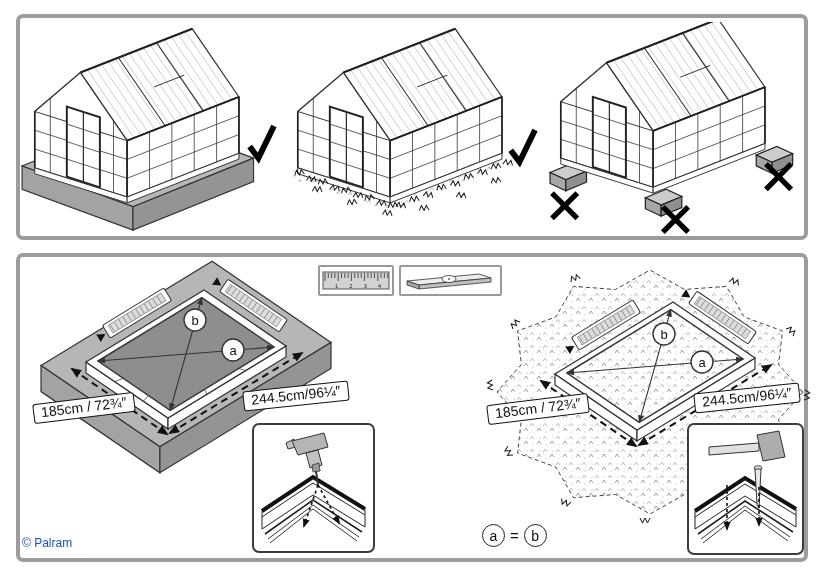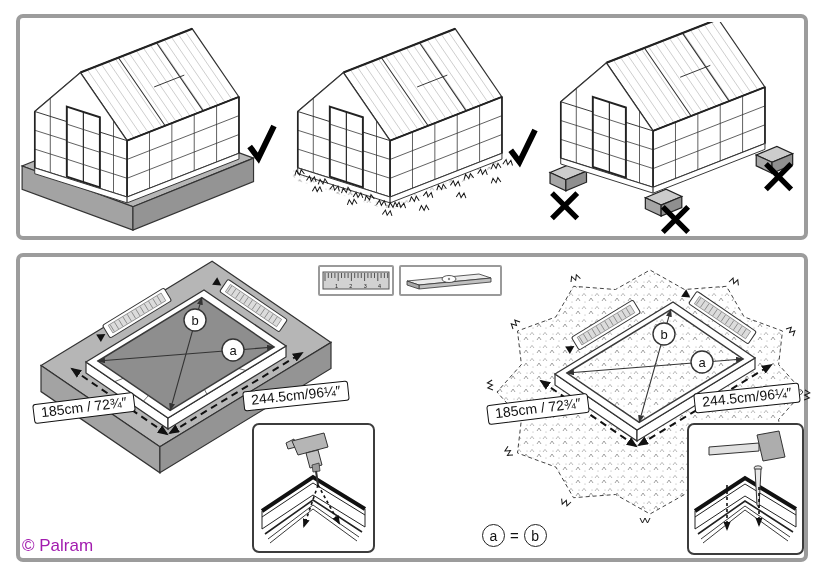--- a/index.html
+++ b/index.html
@@ -29,21 +29,21 @@
   }
   .equality{
     position:absolute;display:flex;align-items:center;gap:5px;
     font-size:15px;font-weight:500;
   }
   .circ{
     width:21px;height:21px;border:1.5px solid #222;border-radius:50%;
     background:#fff;display:flex;align-items:center;justify-content:center;
     font-size:14px;line-height:1;
   }
-  .copyright{position:absolute;font-size:17px;color:#a21caf;text-align:right;}
+  .copyright{position:absolute;font-size:12px;color:#1d4ed8;text-align:right;}
   svg{display:block;}
 </style>
 </head>
 <body>
 
 <svg width="0" height="0" style="position:absolute" aria-hidden="true">
   <defs>
     <marker id="mA" markerWidth="8" markerHeight="8" refX="7" refY="3" orient="auto-start-reverse" markerUnits="userSpaceOnUse">
       <path d="M0,0 L8,3 L0,6 Z" fill="#333"></path>
     </marker>

